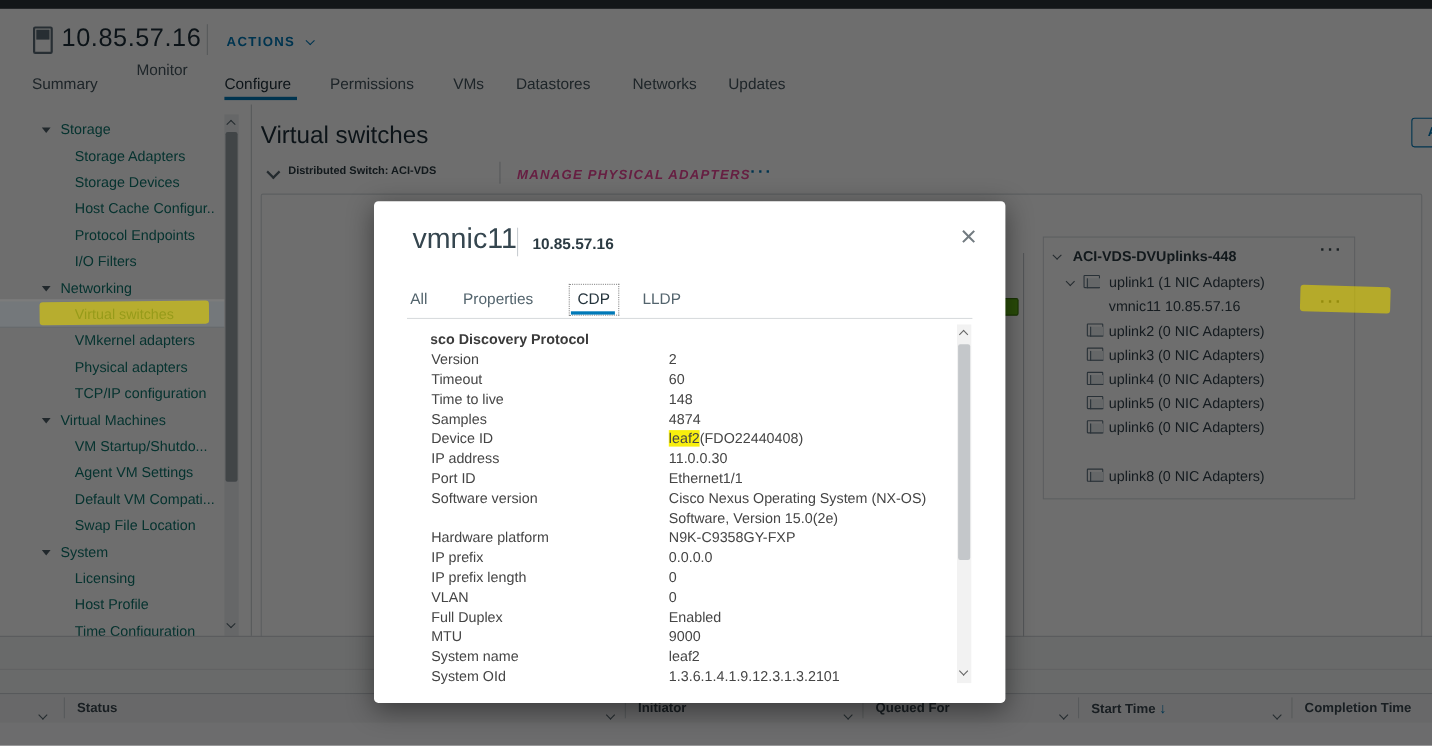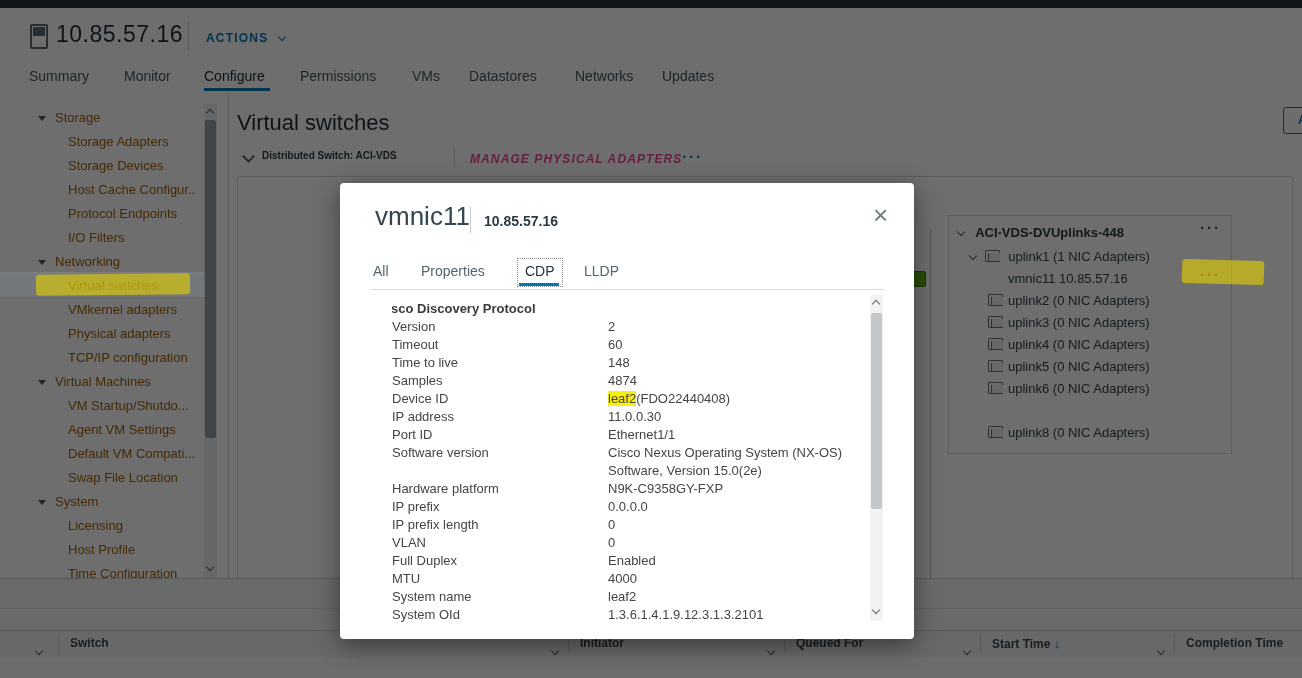--- a/index.html
+++ b/index.html
@@ -24,21 +24,21 @@
   .chev{display:inline-block;width:7px;height:7px;border-right:2px solid #55646d;border-bottom:2px solid #55646d;transform:rotate(45deg);}
   .chev.up{transform:rotate(-135deg);}
   .chev.blue{border-color:#0079b8;}
   .chev.sm{width:5px;height:5px;border-width:1.5px;}
   .tri{display:inline-block;width:0;height:0;border-left:4px solid transparent;border-right:4px solid transparent;border-top:5px solid #4e5d66;}
   .dots{font-size:15px;font-weight:bold;letter-spacing:2px;color:#3c4a52;cursor:pointer;}
   .dots.blue{color:#0079b8;}
   .pg-icon{display:inline-block;width:13px;height:10px;border:1px solid #5f7280;border-radius:1px;position:relative;background:#fff;vertical-align:-1px;}
   .pg-icon i{position:absolute;left:2px;top:2px;width:11px;height:8px;border-left:1px solid #5f7280;border-bottom:1px solid #5f7280;background:#e9eef2;}
   
-  .sb-row{position:absolute;left:0;width:204px;height:24px;line-height:24px;font-size:13px;color:#a16207;cursor:pointer;white-space:nowrap;}
+  .sb-row{position:absolute;left:0;width:204px;height:24px;line-height:24px;font-size:13px;color:#0f766e;cursor:pointer;white-space:nowrap;}
   .sb-row .lbl{position:absolute;left:68px;}
   .sb-row .glbl{position:absolute;left:55px;}
   .sb-row .tri{position:absolute;left:38px;top:10px;}
   .sb-row.selected{background:#eaf4fa;}
   .scroll-track{background:#eceff1;}
   .scroll-thumb{background:#97a0a6;border-radius:2px;}
   
   .main-title{font-size:22px;font-weight:400;color:#1d2e38;}
   .sec-label{font-size:10px;font-weight:bold;color:#2b3a42;}
   .link-caps{font-size:12px;font-weight:bold;color:#ec4899;letter-spacing:1.1px;cursor:pointer;font-style:italic;}
@@ -84,21 +84,21 @@
       </div>
     </div>
   <div class="abs host-title" style="left:56px;top:21px;">10.85.57.16</div>
   <div class="abs vdiv" style="left:188px;top:22px;height:28px;"></div>
   <div class="abs actions" style="left:206px;top:31px;">
     <span>ACTIONS</span>
     <span class="chev sm blue" style="margin-left:6px;vertical-align:2px;"></span>
   </div>
 
   <div class="abs tab" style="left:29px;top:68px;">Summary</div>
-  <div class="abs tab" style="left:124px;top:68px;">Monitor</div>
+  <div class="abs tab" style="left:124px;top:55px;">Monitor</div>
   <div class="abs tab active" style="left:204px;top:68px;">Configure</div>
   <div class="abs tab" style="left:300px;top:68px;">Permissions</div>
   <div class="abs tab" style="left:412px;top:68px;">VMs</div>
   <div class="abs tab" style="left:469px;top:68px;">Datastores</div>
   <div class="abs tab" style="left:575px;top:68px;">Networks</div>
   <div class="abs tab" style="left:662px;top:68px;">Updates</div>
   <div class="abs tab-underline" style="left:204px;top:88px;width:66px;"></div>
 
   <div>
     <div class="sb-row" style="top:106px;">
@@ -209,21 +209,21 @@
   <div class="up-row" style="left:988px;top:356px;"><span class="pg-icon"><i></i></span><span style="margin-left:5px;">uplink5 (0 NIC Adapters)</span></div>
   <div class="up-row" style="left:988px;top:378px;"><span class="pg-icon"><i></i></span><span style="margin-left:5px;">uplink6 (0 NIC Adapters)</span></div>
   <div class="up-row" style="left:988px;top:422px;"><span class="pg-icon"><i></i></span><span style="margin-left:5px;">uplink8 (0 NIC Adapters)</span></div>
 
   <div class="abs" style="left:0;top:578px;width:1302px;height:1px;background:#c9ced2;"></div>
   <div class="abs" style="left:0;top:579px;width:1302px;height:51px;background:#f4f5f6;"></div>
   <div class="abs" style="left:0;top:608px;width:1302px;height:1px;background:#e0e2e4;"></div>
   <div class="abs tasks-head" style="left:0;top:630px;width:1302px;height:27px;"></div>
   <span class="abs th-chev" style="left:36px;top:640px;"><span class="chev sm"></span></span>
   <div class="abs th-div" style="left:58px;top:634px;"></div>
-  <div class="abs th-label" style="left:70px;top:636px;">Switch</div>
+  <div class="abs th-label" style="left:70px;top:636px;">Status</div>
   <span class="abs th-chev" style="left:552px;top:640px;"><span class="chev sm"></span></span>
   <div class="abs th-div" style="left:568px;top:634px;"></div>
   <div class="abs th-label" style="left:580px;top:636px;">Initiator</div>
   <span class="abs th-chev" style="left:768px;top:640px;"><span class="chev sm"></span></span>
   <div class="abs th-div" style="left:784px;top:634px;"></div>
   <div class="abs th-label" style="left:796px;top:636px;">Queued For</div>
   <span class="abs th-chev" style="left:964px;top:640px;"><span class="chev sm"></span></span>
   <div class="abs th-div" style="left:980px;top:634px;"></div>
   <div class="abs th-label" style="left:992px;top:636px;">
     <span>Start Time</span>
@@ -263,21 +263,21 @@
       <div class="m-row"><span class="ml">Device ID</span><span class="hl-leaf">leaf2</span><span>(FDO22440408)</span></div>
       <div class="m-row"><span class="ml">IP address</span><span>11.0.0.30</span></div>
       <div class="m-row"><span class="ml">Port ID</span><span>Ethernet1/1</span></div>
       <div class="m-row"><span class="ml">Software version</span><span>Cisco Nexus Operating System (NX-OS)</span></div>
       <div class="m-row"><span class="ml"></span><span>Software, Version 15.0(2e)</span></div>
       <div class="m-row"><span class="ml">Hardware platform</span><span>N9K-C9358GY-FXP</span></div>
       <div class="m-row"><span class="ml">IP prefix</span><span>0.0.0.0</span></div>
       <div class="m-row"><span class="ml">IP prefix length</span><span>0</span></div>
       <div class="m-row"><span class="ml">VLAN</span><span>0</span></div>
       <div class="m-row"><span class="ml">Full Duplex</span><span>Enabled</span></div>
-      <div class="m-row"><span class="ml">MTU</span><span>4000</span></div>
+      <div class="m-row"><span class="ml">MTU</span><span>9000</span></div>
       <div class="m-row"><span class="ml">System name</span><span>leaf2</span></div>
       <div class="m-row"><span class="ml">System OId</span><span>1.3.6.1.4.1.9.12.3.1.3.2101</span></div>
     </div>
 
     <div class="abs" style="left:530px;top:112px;width:13px;height:326px;background:#f2f2f2;"></div>
     <div class="abs chev up sm" style="left:533px;top:118px;border-color:#666;"></div>
     <div class="abs" style="left:531px;top:130px;width:11px;height:196px;background:#c4c7ca;border-radius:2px;"></div>
     <div class="abs chev sm" style="left:533px;top:424px;border-color:#666;"></div>
   </div>
 

